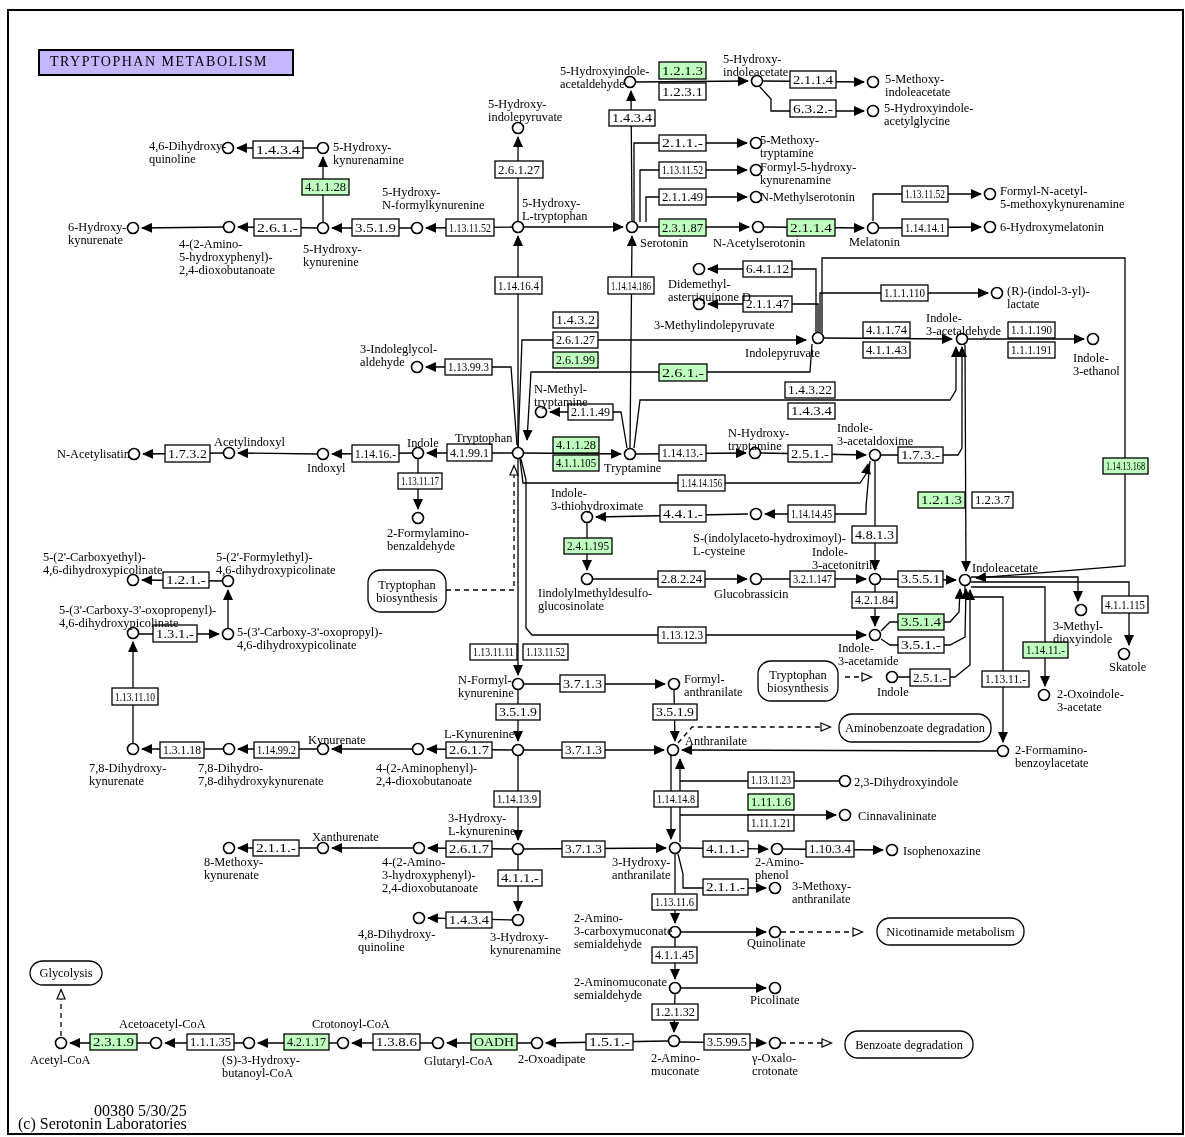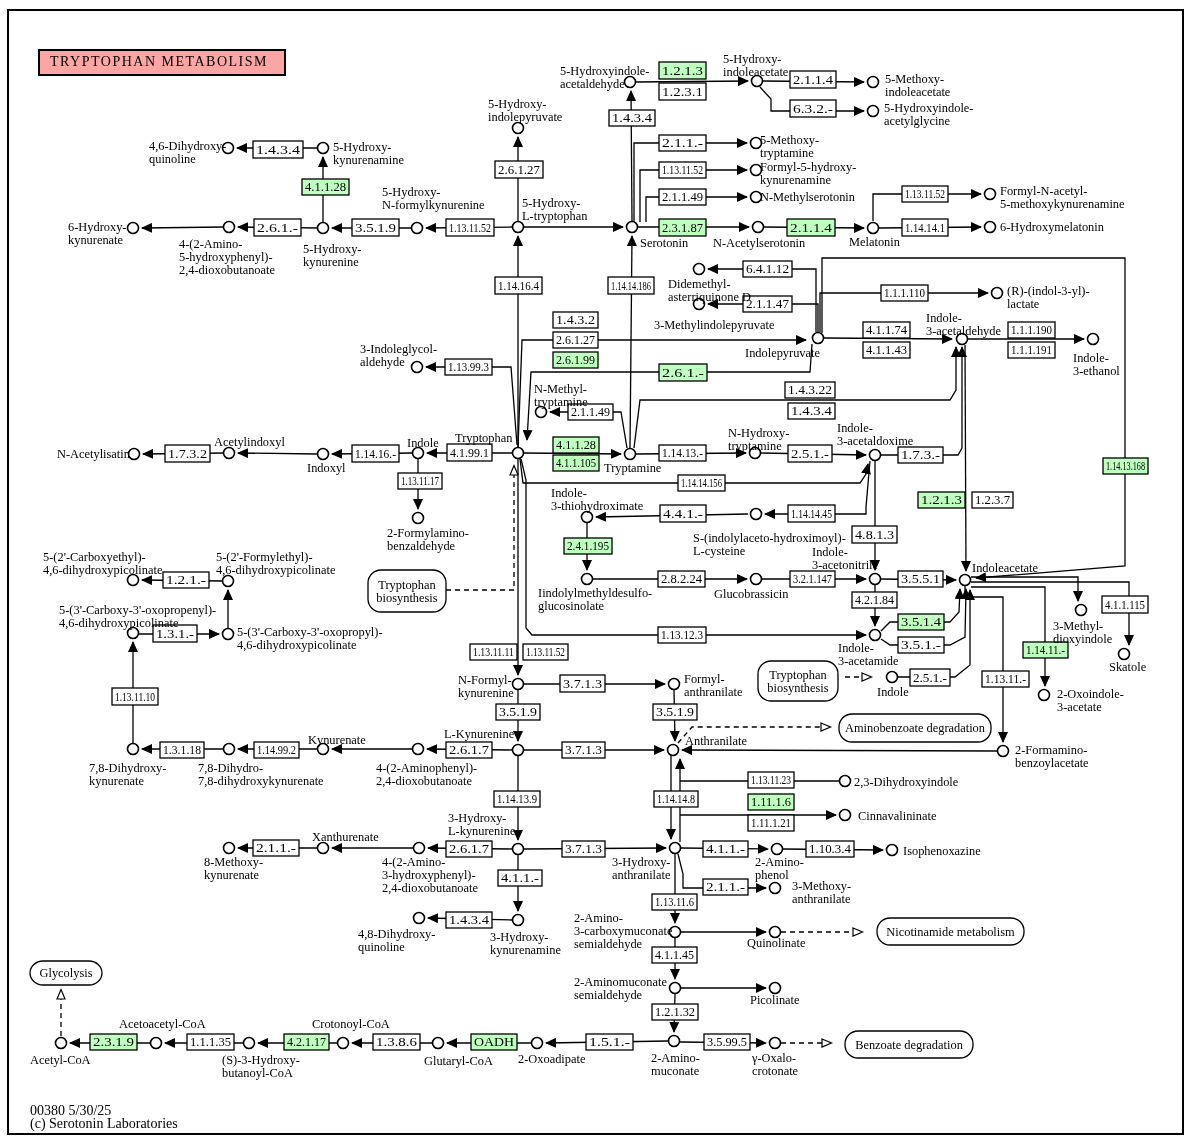--- a/index.html
+++ b/index.html
@@ -1,22 +1,22 @@
 <!DOCTYPE html>
 <html><head>
 <meta charset="utf-8">
 <style>
   html,body{margin:0;padding:0;background:#fff;}
   .canvas{position:relative;width:1185px;height:1137px;background:#fff;
           font-family:"Liberation Serif",serif;overflow:hidden;}
   svg{position:absolute;left:0;top:0;}
   .map-title{position:absolute;left:38px;top:49px;border:2px solid #000;
-             padding:3px 16px 4px 10px;font-size:14px;letter-spacing:1.5px;color:#000;
-             background:#fca5a5;white-space:nowrap;}
-  .map-footer{position:absolute;left:30px;top:1104px;font-size:14px;line-height:13px;color:#000;}
+             padding:3px 24px 4px 10px;font-size:14px;letter-spacing:1.5px;color:#000;
+             background:#c4b5fd;white-space:nowrap;}
+  .map-footer{position:absolute;left:18px;top:1104px;font-size:16px;line-height:13px;color:#000;text-align:right;}
   text{fill:#000;}
   .cmpd-label{font-size:12.4px;}
   .box-label{font-size:11.5px;}
   .oval-label{font-size:12.4px;}
 </style>
 </head>
 <body>
 
 <div class="canvas">
   <svg width="1185" height="1137" viewBox="0 0 1185 1137" xmlns="http://www.w3.org/2000/svg">

